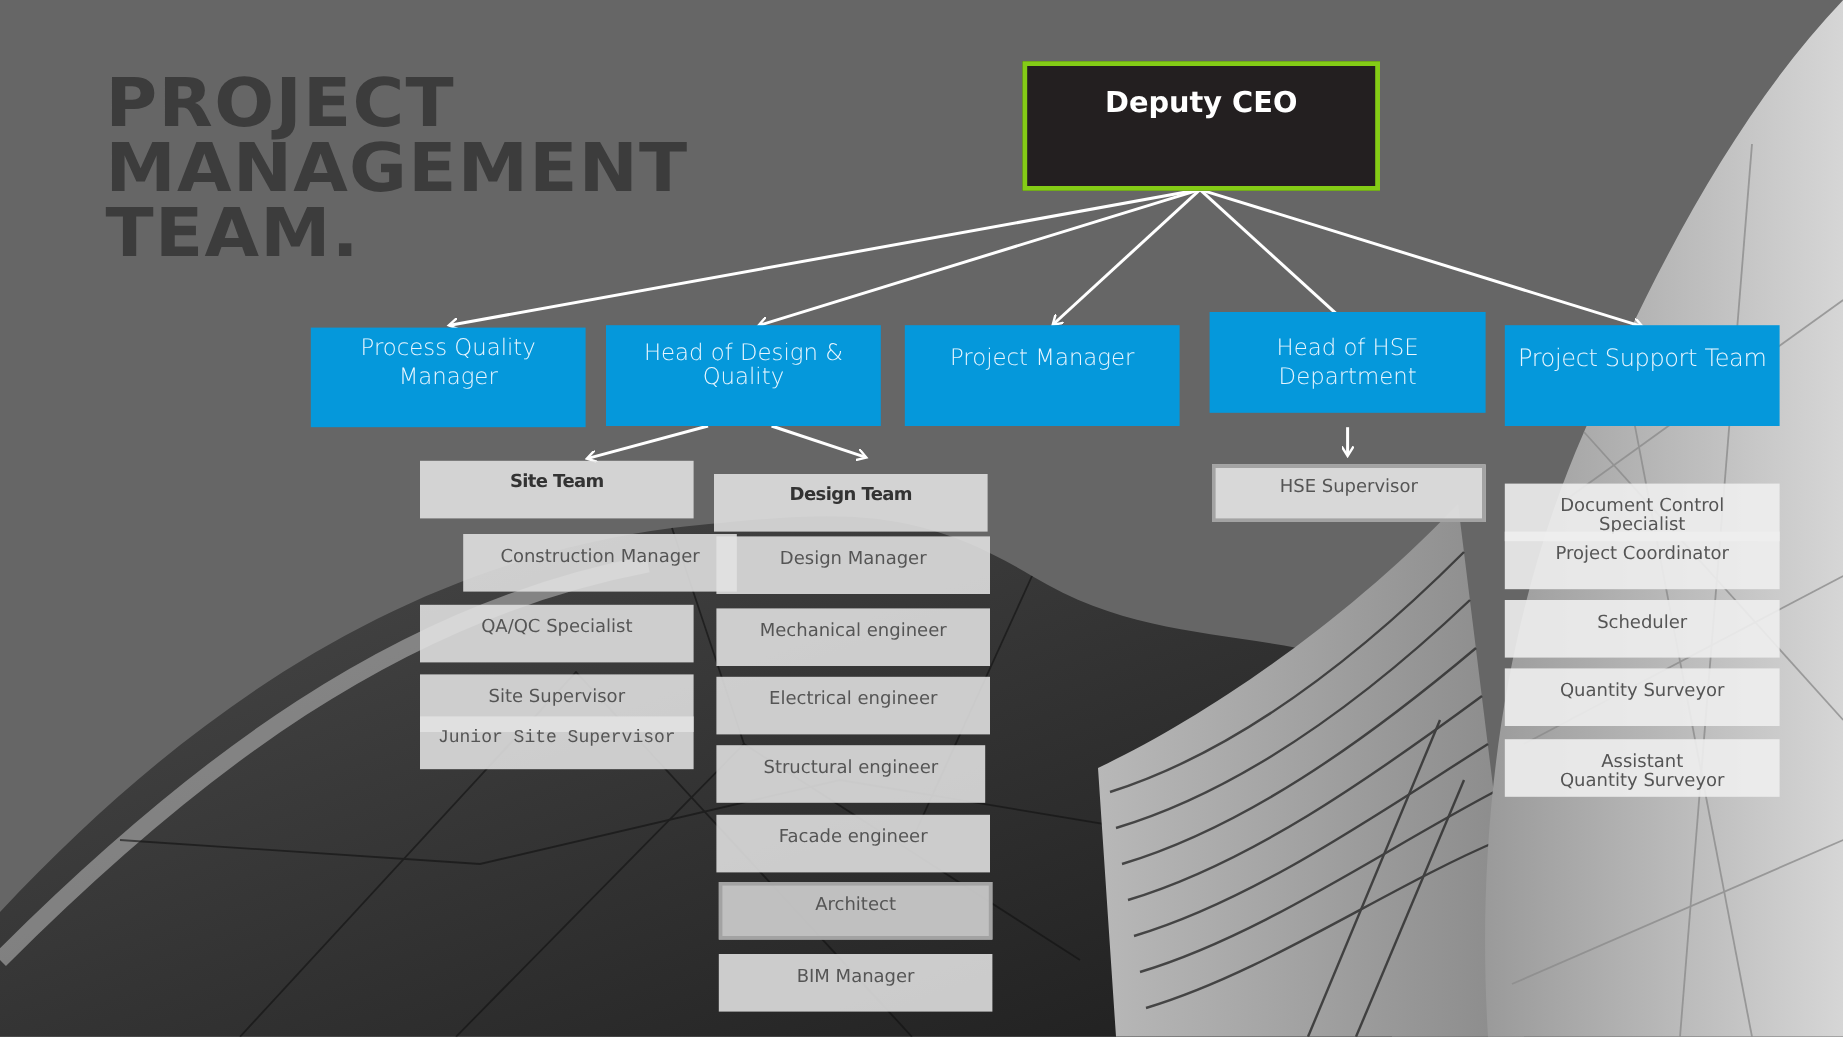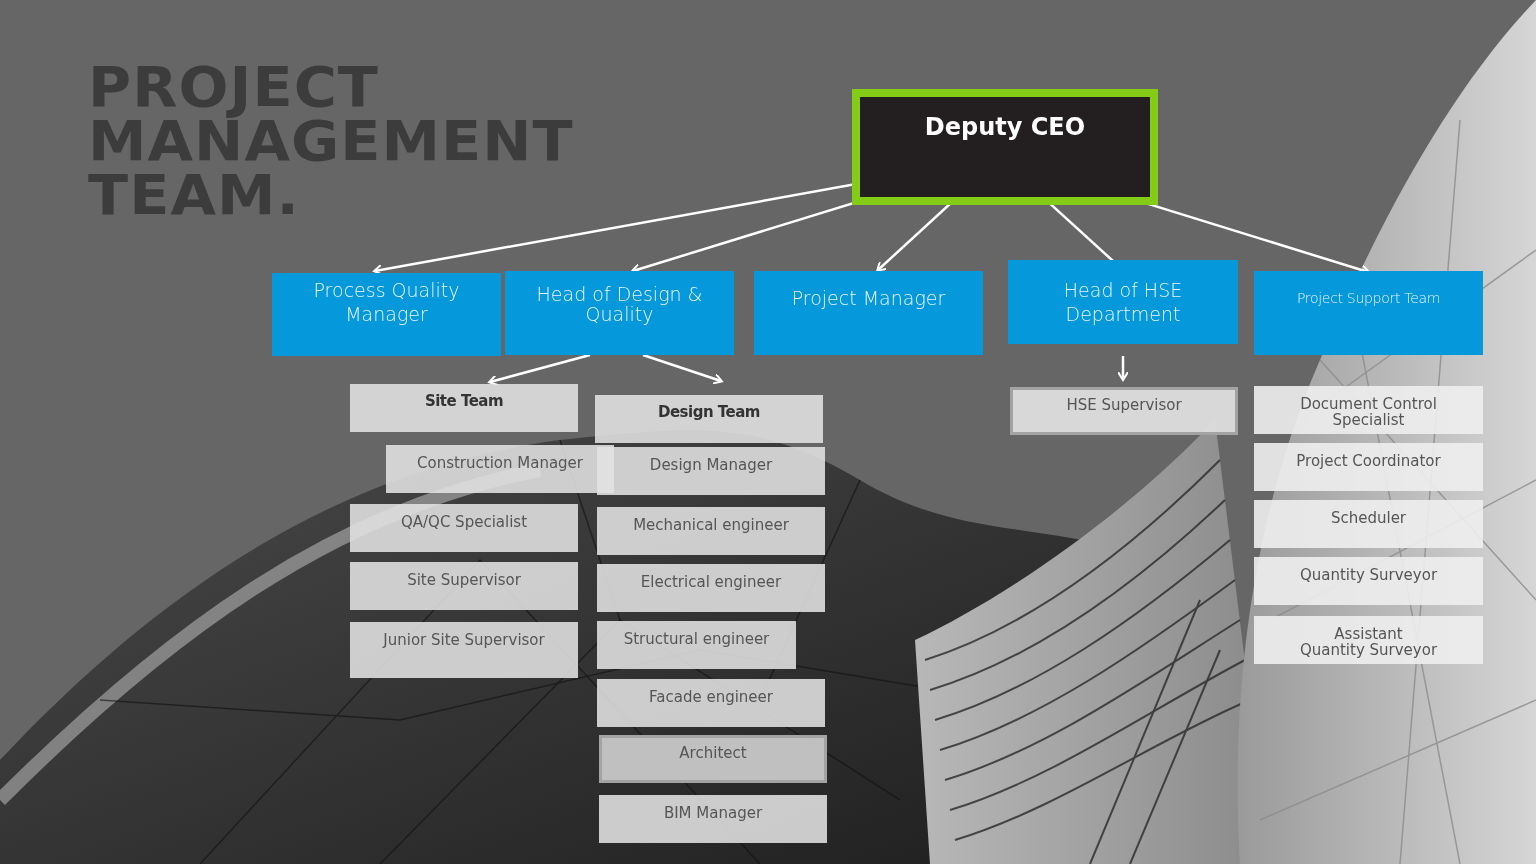--- a/index.html
+++ b/index.html
@@ -13,23 +13,23 @@
     .title {
       position:absolute; left:88px; top:60px; z-index:2;
       font-family: "DejaVu Sans", sans-serif; font-weight:900;
       font-size:56px; line-height:54px; color:#3c3c3c; letter-spacing:1px;
       transform:scaleX(1.05); transform-origin:left top;
     }
     .title div { white-space:nowrap; }
 
     .ceo {
       position:absolute; left:852px; top:51px; width:290px; height:100px;
-      background:#231f20; border:8px solid #84cc16; z-index:3;
+      background:#231f20; border:4px solid #84cc16; z-index:3;
       color:#fff; font-family:"DejaVu Sans", sans-serif; font-weight:bold;
-      font-size:24px; text-align:center; box-sizing:content-box;margin-top:38px;
+      font-size:24px; text-align:center; box-sizing:content-box;
     }
     .ceo span { display:block; padding-top:16px; }
 
     .blue {
       position:absolute; background:#0598db; color:#e9f6ff; z-index:3;
       font-family:"DejaVu Sans", sans-serif; font-weight:200; font-size:19px;
       text-align:center; line-height:24px; box-sizing:border-box;
     }
     .grey {
       position:absolute; background:rgba(226,226,226,0.88); color:#555; z-index:3;
@@ -117,82 +117,82 @@
     <line x1="590" y1="355" x2="490" y2="382"></line>
     <line x1="643" y1="355" x2="721" y2="381"></line>
     <line x1="1123" y1="356" x2="1123" y2="379"></line>
   </g>
 </svg>
 
 <div class="ceo">
   <span>Deputy CEO</span>
 </div>
 
-<div class="blue" style="left:272px; top:273px; width:229px; height:83px; padding:5px 10px 0;">
+<div class="blue" style="left:259px; top:273px; width:229px; height:83px; padding:5px 10px 0;">
   <span>Process Quality Manager</span>
 </div>
 <div class="blue" style="left:505px; top:271px; width:229px; height:84px; padding:13px 14px 0; line-height:20px;">
   <span>Head of Design &amp; Quality</span>
 </div>
 <div class="blue" style="left:754px; top:271px; width:229px; height:84px; padding:15px 6px 0;">
   <span>Project Manager</span>
 </div>
 <div class="blue" style="left:1008px; top:260px; width:230px; height:84px; padding:18px 42px 0;">
   <span>Head of HSE Department</span>
 </div>
-<div class="blue" style="left:1254px; top:271px; width:229px; height:84px; padding:15px 0 0; font-size:14px; letter-spacing:-0.3px;">
+<div class="blue" style="left:1254px; top:271px; width:229px; height:84px; padding:15px 0 0; font-size:20px; letter-spacing:-0.3px;">
   <span>Project Support Team</span>
 </div>
 
 <div class="grey bold" style="left:350px; top:384px; width:228px; height:48px;">
   <span class="lbl">Site Team</span>
 </div>
 <div class="grey" style="left:350px; top:445px; width:228px; height:48px;margin-left:36px;">
   <span class="lbl">Construction Manager</span>
 </div>
 <div class="grey" style="left:350px; top:504px; width:228px; height:48px;">
   <span class="lbl">QA/QC Specialist</span>
 </div>
 <div class="grey" style="left:350px; top:562px; width:228px; height:48px;">
   <span class="lbl">Site Supervisor</span>
 </div>
-<div class="grey" style="left:350px; top:622px; width:228px; height:56px;">
+<div class="grey" style="left:350px; top:597px; width:228px; height:44px;font-family:Liberation Mono, monospace;">
   <span class="lbl">Junior Site Supervisor</span>
 </div>
 
 <div class="grey bold" style="left:595px; top:395px; width:228px; height:48px;">
   <span class="lbl">Design Team</span>
 </div>
 <div class="grey" style="left:597px; top:447px; width:228px; height:48px;">
   <span class="lbl">Design Manager</span>
 </div>
 <div class="grey" style="left:597px; top:507px; width:228px; height:48px;">
   <span class="lbl">Mechanical engineer</span>
 </div>
 <div class="grey" style="left:597px; top:564px; width:228px; height:48px;">
   <span class="lbl">Electrical engineer</span>
 </div>
-<div class="grey" style="left:597px; top:621px; width:199px; height:48px;">
+<div class="grey" style="left:597px; top:621px; width:224px; height:48px;">
   <span class="lbl">Structural engineer</span>
 </div>
 <div class="grey" style="left:597px; top:679px; width:228px; height:48px;">
   <span class="lbl">Facade engineer</span>
 </div>
 <div class="grey bordered" style="left:599px; top:735px; width:228px; height:48px;">
   <span class="lbl">Architect</span>
 </div>
 <div class="grey" style="left:599px; top:795px; width:228px; height:48px;">
   <span class="lbl">BIM Manager</span>
 </div>
 
 <div class="grey bordered" style="left:1010px; top:387px; width:228px; height:48px; background:rgba(222,222,222,0.95);">
   <span class="lbl">HSE Supervisor</span>
 </div>
 
-<div class="grey light" style="left:1254px; top:386px; width:229px; height:48px; padding-top:10px;">
+<div class="grey light" style="left:1254px; top:403px; width:229px; height:48px; padding-top:10px;">
   <span class="lbl">Document Control
 Specialist</span>
 </div>
 <div class="grey light" style="left:1254px; top:443px; width:229px; height:48px;">
   <span class="lbl">Project Coordinator</span>
 </div>
 <div class="grey light" style="left:1254px; top:500px; width:229px; height:48px;">
   <span class="lbl">Scheduler</span>
 </div>
 <div class="grey light" style="left:1254px; top:557px; width:229px; height:48px;">

